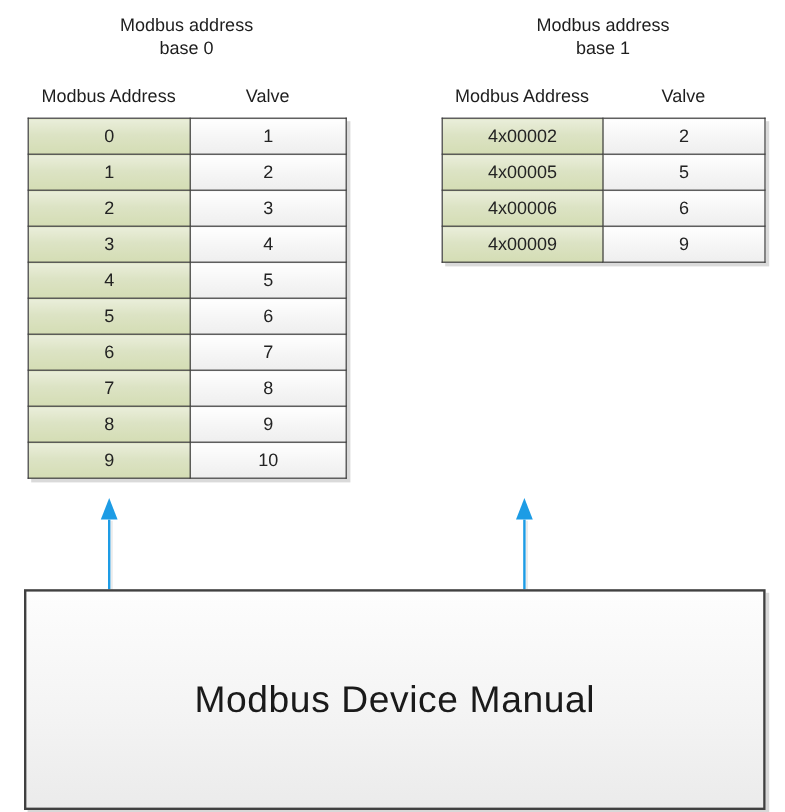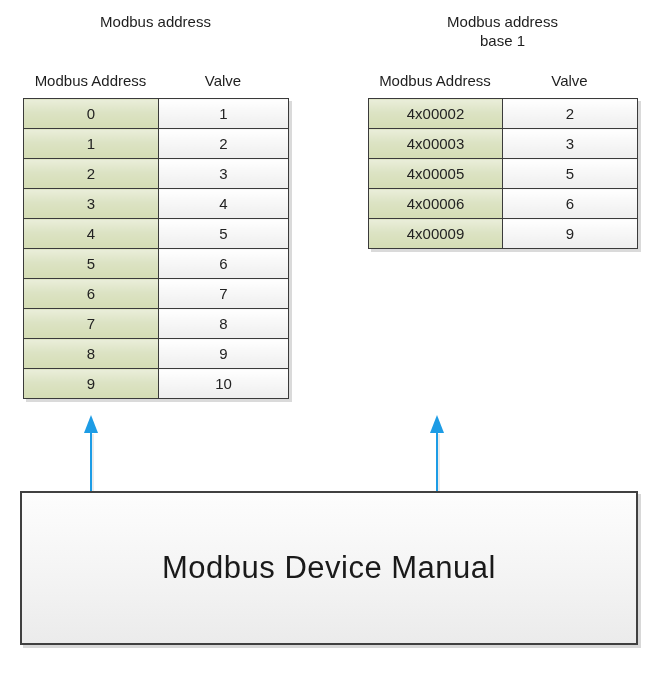--- a/index.html
+++ b/index.html
@@ -75,40 +75,41 @@
     height: 58px;
     margin-left: 6px;
     background: #1d9ce5;
     box-shadow: 2px 1px 0 rgba(0,0,0,0.08);
   }
 
   
   .manual-box {
     position: absolute;
     left: 20px; top: 491px;
-    width: 618px; height: 154px;
+    width: 618px; height: 184px;
     border: 2px solid #404040;
     background: linear-gradient(180deg, #fdfdfd 0%, #f4f4f4 55%, #ebebeb 100%);
     box-shadow: 3px 3px 0 #d8d8d8;
     display: flex;
     align-items: center;
     justify-content: center;
   }
   .manual-box .label {
     font-size: 31px;
     color: #1a1a1a;
     letter-spacing: 0.5px;
   }
 </style>
 </head>
 <body>
 
 <div class="group left">
   <div class="group-title">
     <div>Modbus address</div>
+    <div>base 0</div>
   </div>
   <div class="col-headers">
     <div class="h-addr">Modbus Address</div>
     <div class="h-valve">Valve</div>
   </div>
   <table class="map-table">
     <colgroup>
         <col class="c-addr">
         <col class="c-valve">
       </colgroup>
@@ -170,24 +171,20 @@
     <colgroup>
         <col class="c-addr">
         <col class="c-valve">
       </colgroup>
     <tbody>
       <tr>
           <td class="addr">4x00002</td>
           <td class="valve">2</td>
         </tr>
       <tr>
-          <td class="addr">4x00003</td>
-          <td class="valve">3</td>
-        </tr>
-      <tr>
           <td class="addr">4x00005</td>
           <td class="valve">5</td>
         </tr>
       <tr>
           <td class="addr">4x00006</td>
           <td class="valve">6</td>
         </tr>
       <tr>
           <td class="addr">4x00009</td>
           <td class="valve">9</td>

